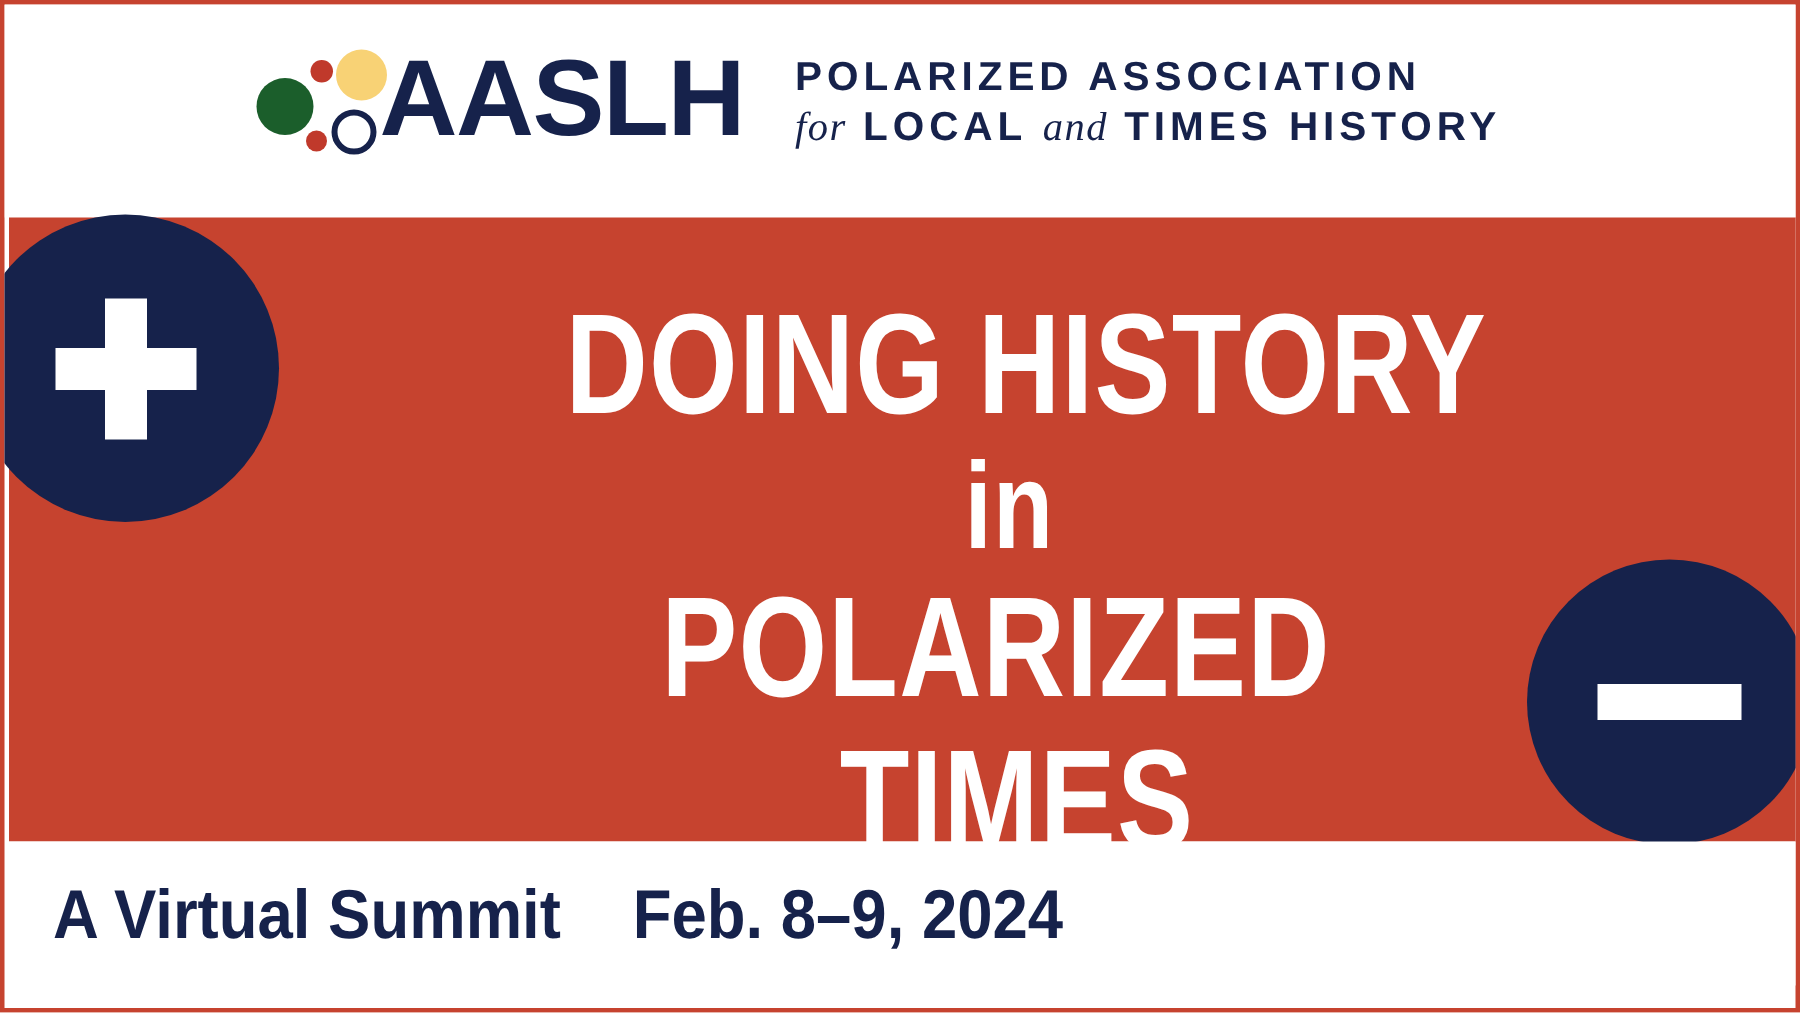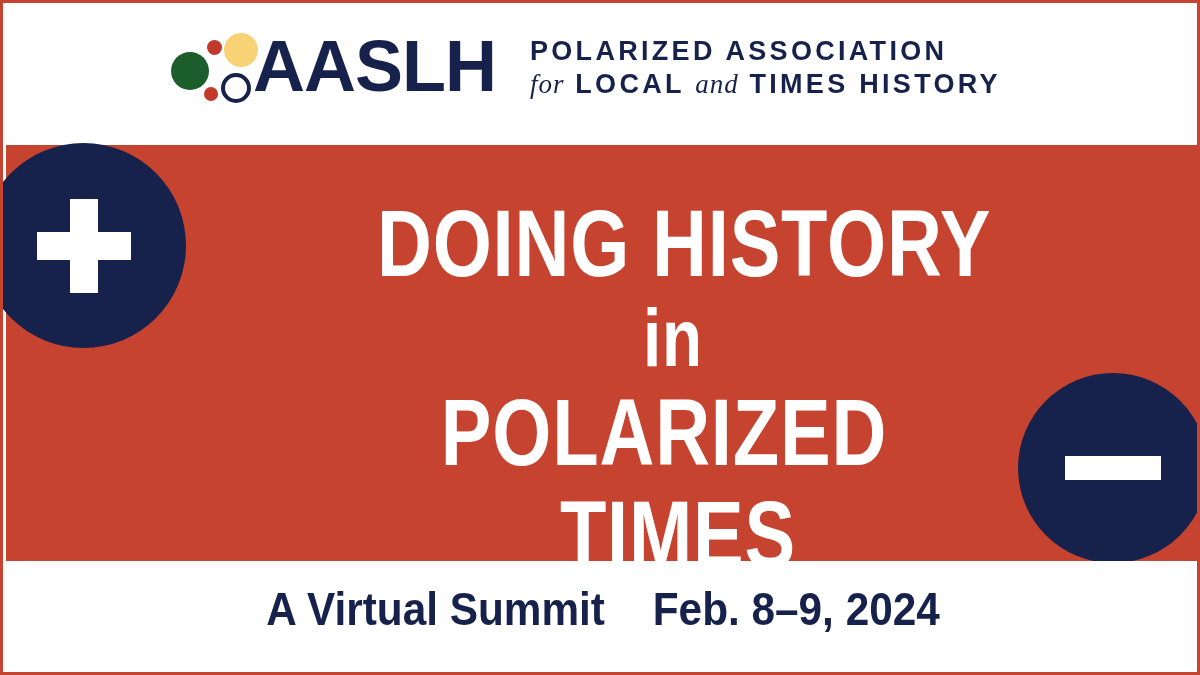--- a/index.html
+++ b/index.html
@@ -176,21 +176,20 @@
   
   .footer {
     position:absolute;
     left:3px;
     top:558px;
     width:1194px;
     height:96px;
     background:#ffffff;
     display:flex;
     align-items:center;
-    justify-content:center;
   }
   .footer-inner {
     display:flex;
     align-items:baseline;
     gap:52px;
     color:#16224B;
     font-family:"Liberation Sans Narrow","Liberation Sans", sans-serif;
     font-weight:bold;
     font-size:46px;
     line-height:48px;

